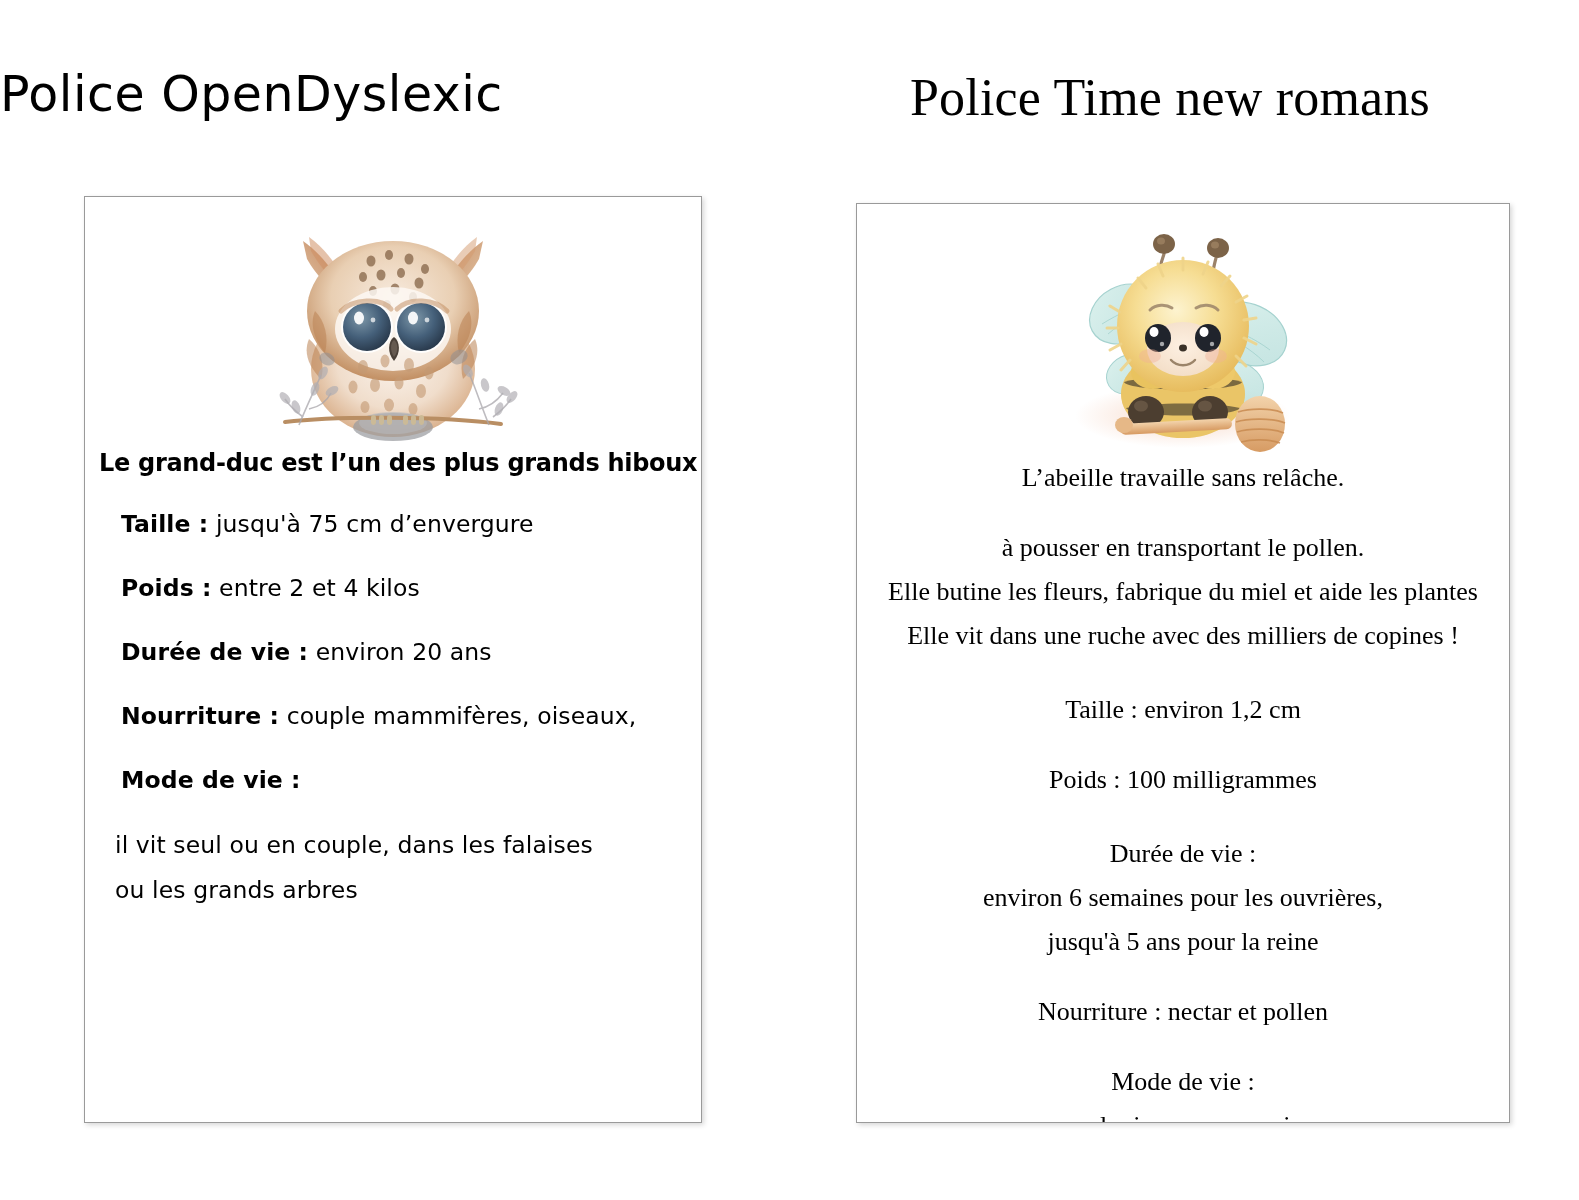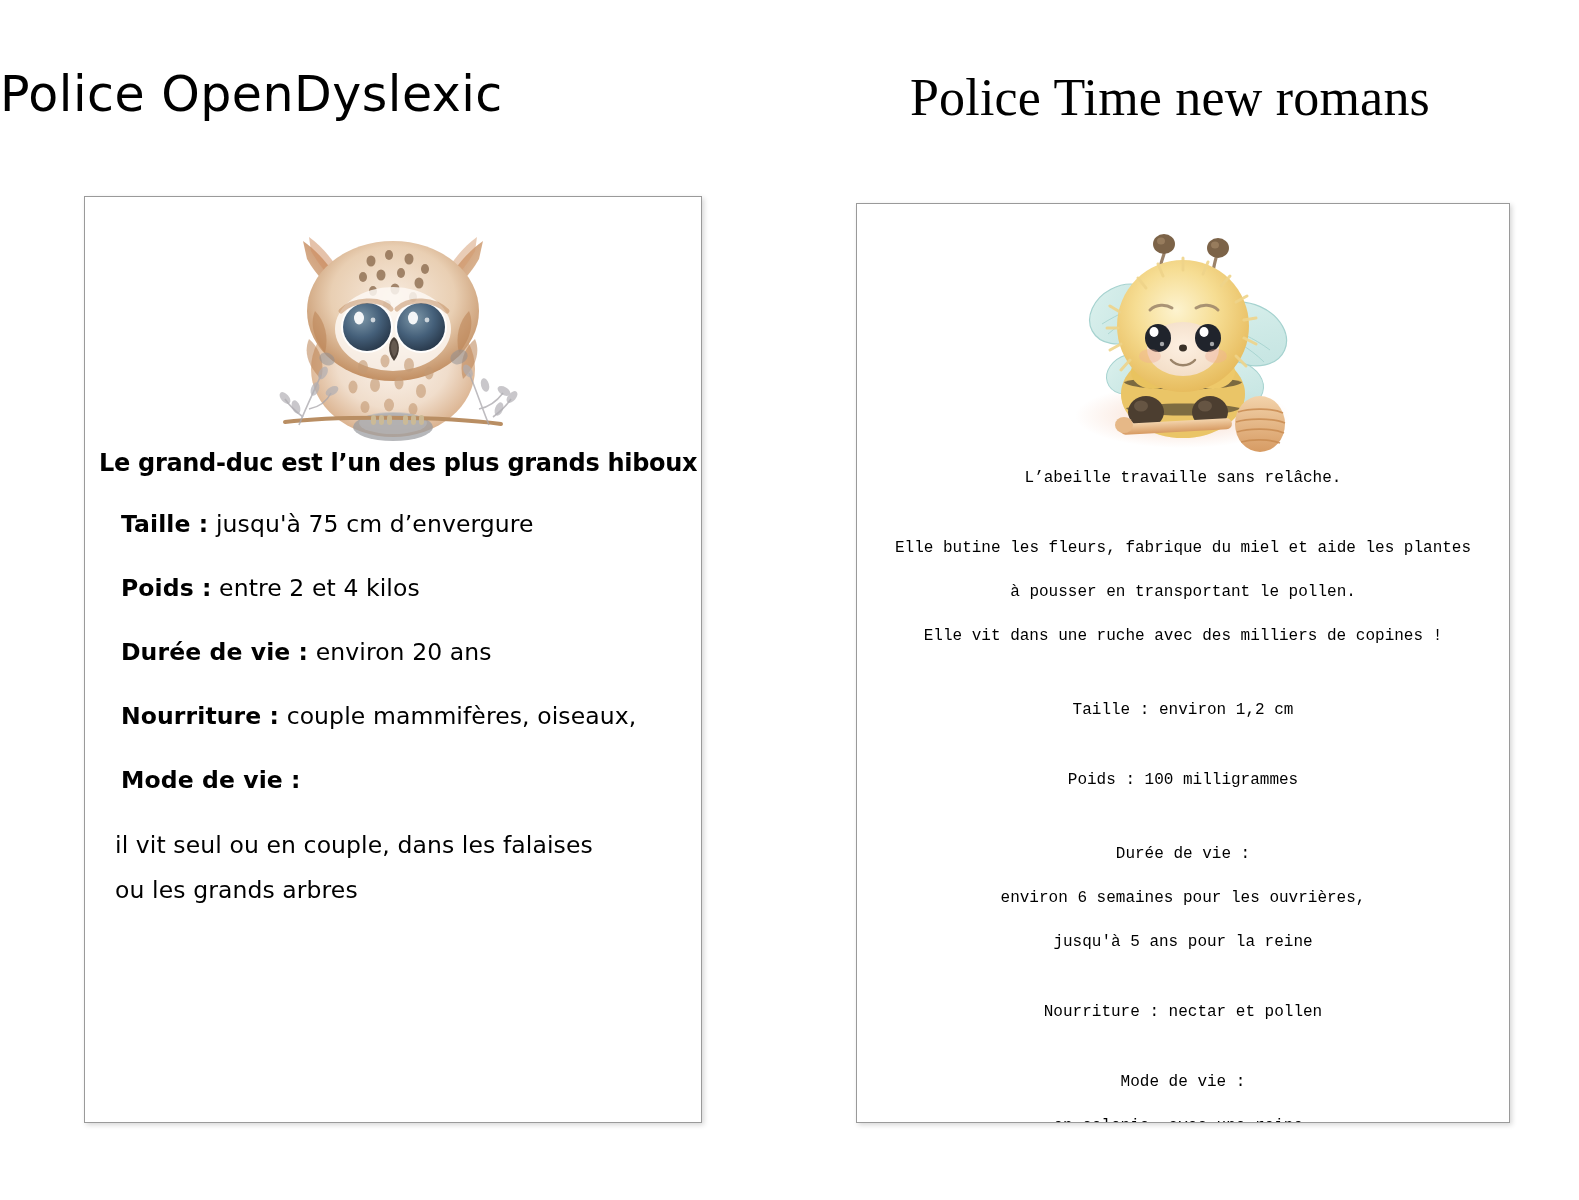--- a/index.html
+++ b/index.html
@@ -72,22 +72,22 @@
   
   .card-text {
     color: #000000;
   }
   .owl-text {
     font-family: "DejaVu Sans", sans-serif;
     font-size: 23.5px;
     letter-spacing: 0.1px;
   }
   .bee-text {
-    font-family: Liberation Mono, monospace;
-    font-size: 16px;
+    font-family: Liberation Serif, serif;
+    font-size: 26px;
   }
 
   .owl-lead {
     font-weight: bold;
     font-size: 24px;
     text-align: left;
     margin: 0 0 26px 6px;
     white-space: nowrap;
     letter-spacing: -0.3px;
   }
@@ -411,22 +411,22 @@
     </svg>
   </div>
 
   <div class="card-text bee-text" style="padding:0 14px;">
 
     <p class="bee-line">L’abeille travaille sans relâche.</p>
 
     <div class="bee-gap-md"></div>
 
     <div>
+      <p class="bee-line">à pousser en transportant le pollen.</p>
       <p class="bee-line">Elle butine les fleurs, fabrique du miel et aide les plantes</p>
-      <p class="bee-line">à pousser en transportant le pollen.</p>
       <p class="bee-line">Elle vit dans une ruche avec des milliers de copines !</p>
     </div>
 
     <div class="bee-gap-lg"></div>
 
     <p class="bee-line">Taille : environ 1,2 cm</p>
 
     <div class="bee-gap-md"></div>
 
     <p class="bee-line">Poids : 100 milligrammes</p>

